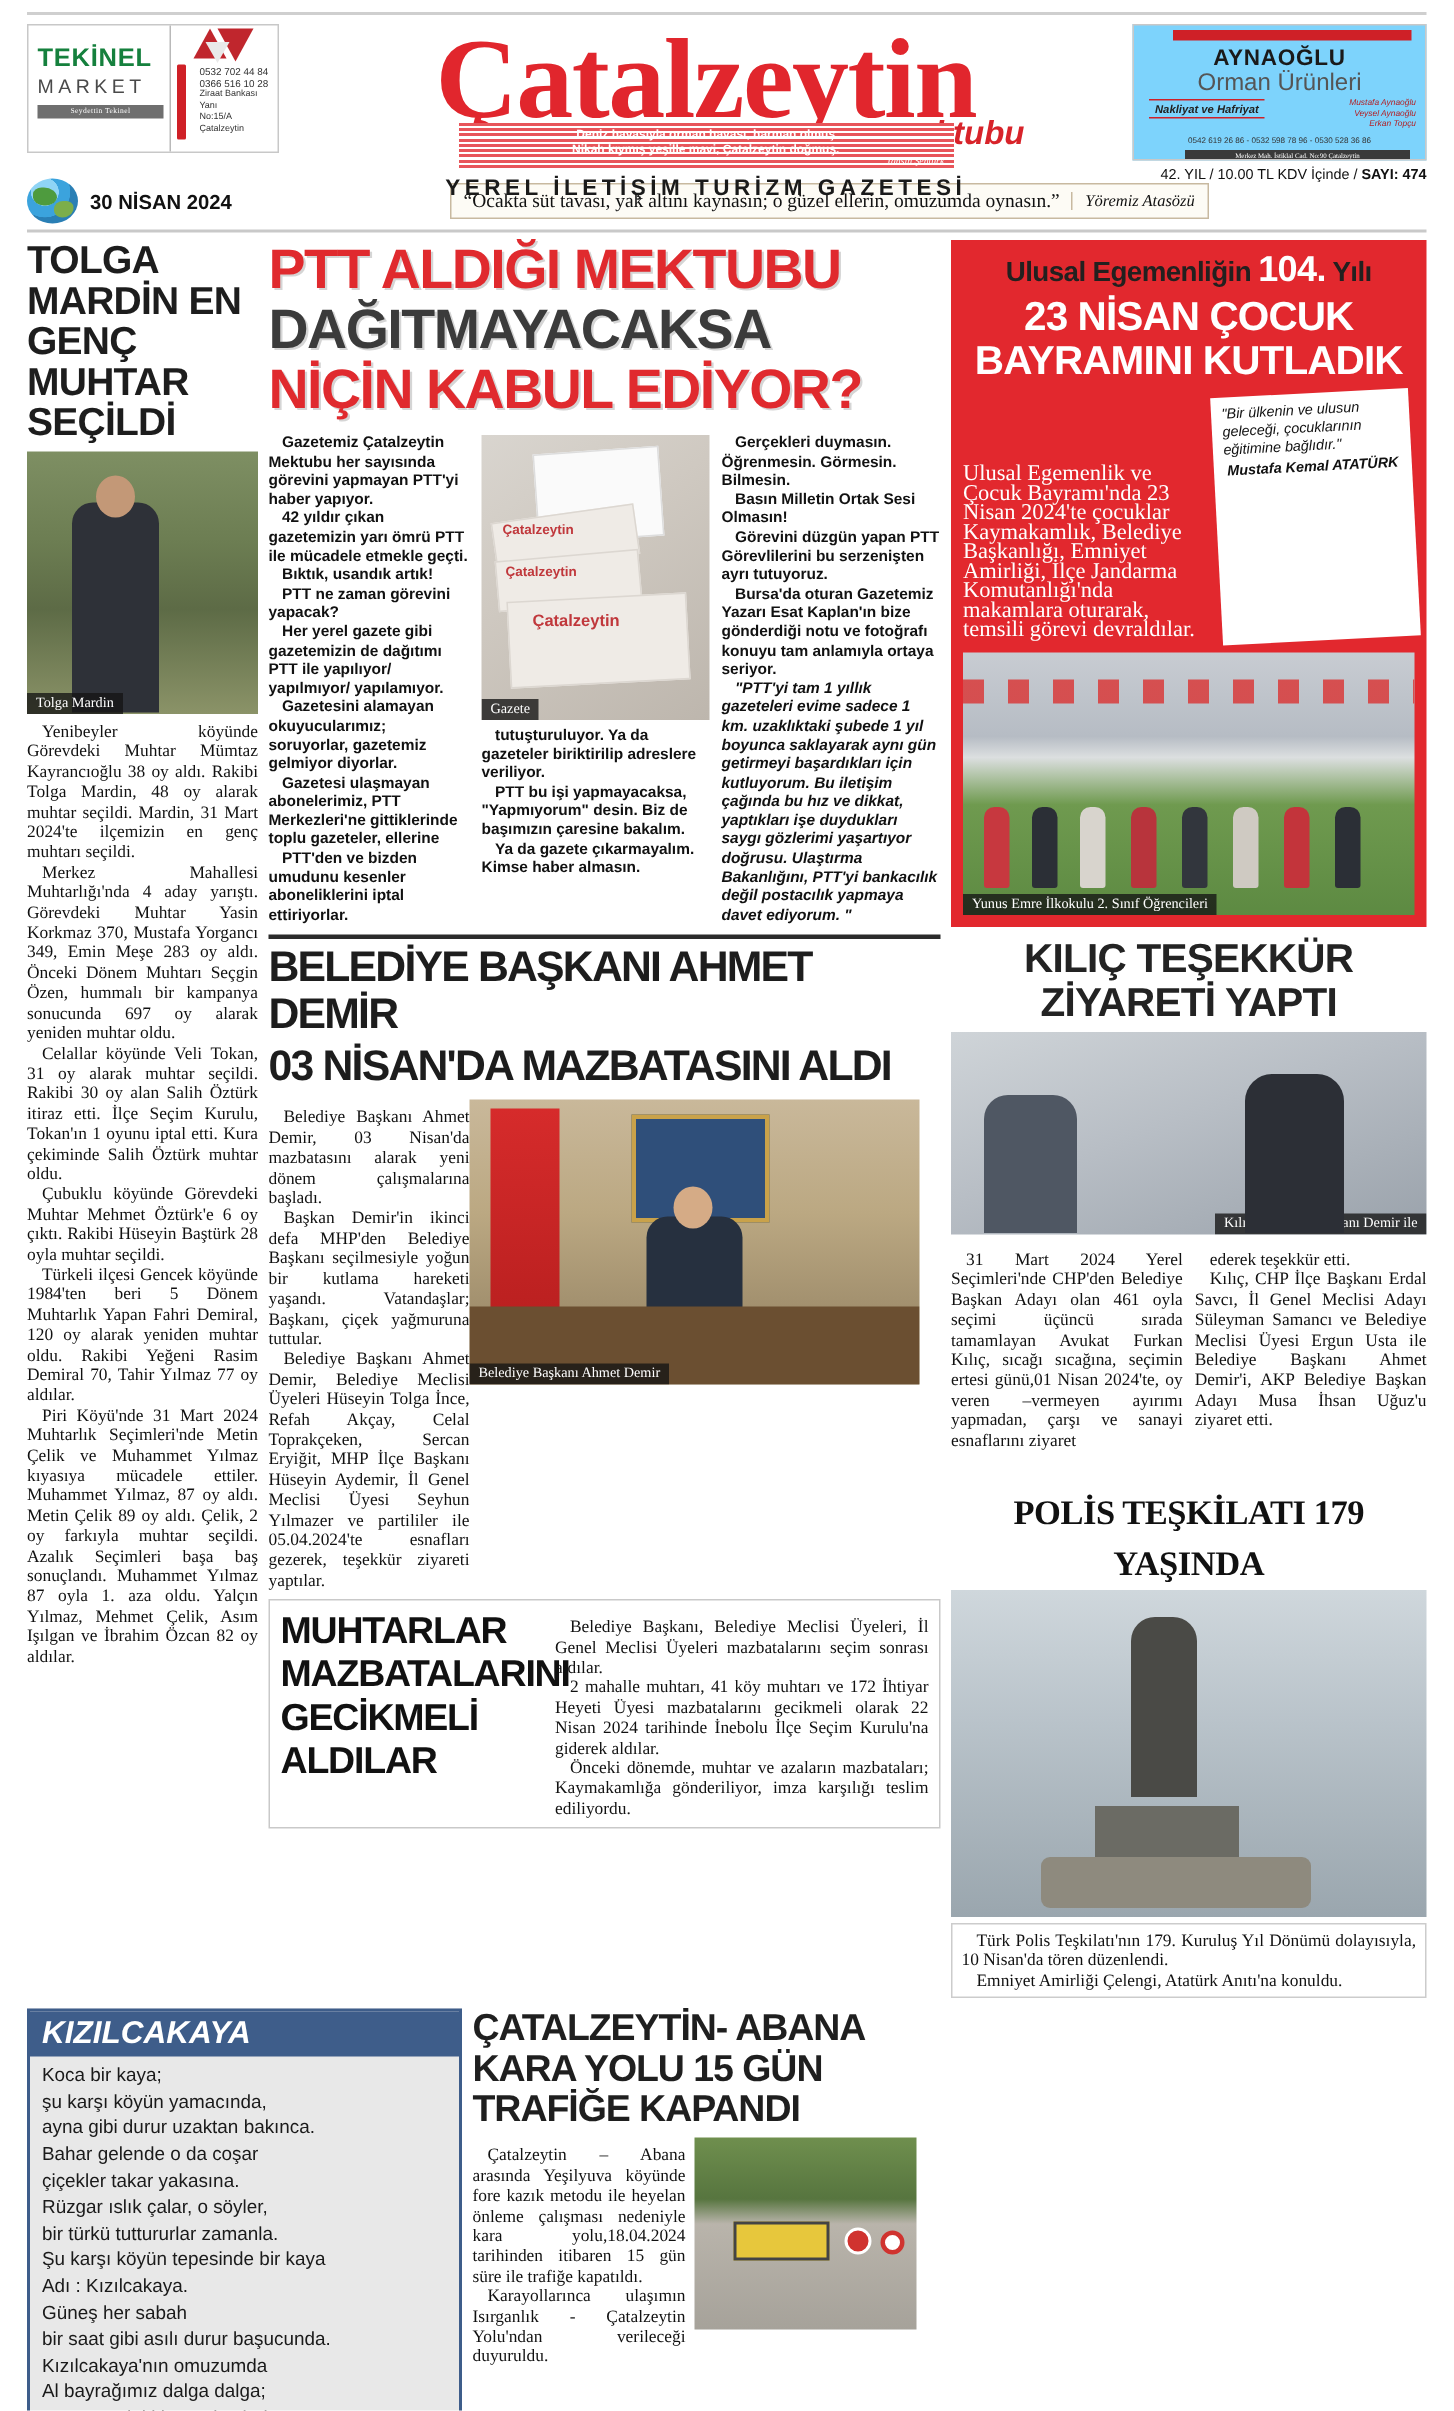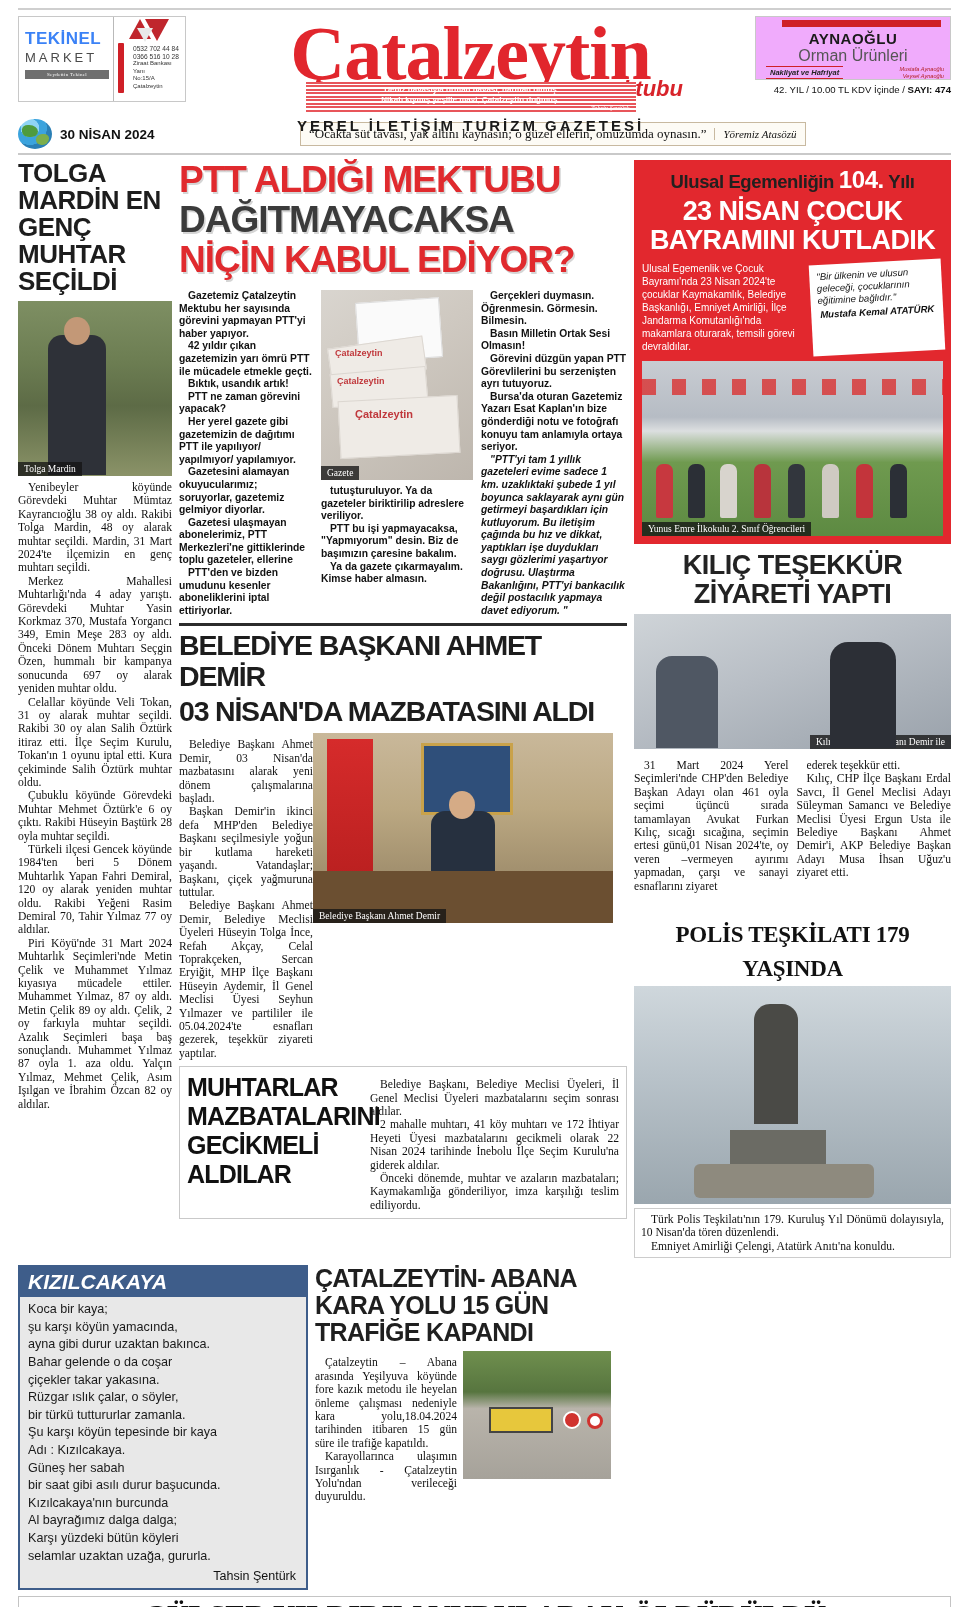--- a/index.html
+++ b/index.html
@@ -9,42 +9,42 @@
     font-family: "Liberation Serif", serif;
     color: #111;
     overflow: hidden;
   }
   .page { width: 969px; height: 1607px; position: relative; padding: 8px 18px 0 18px; }
 
   
   .masthead { display: flex; align-items: flex-start; height: 105px; border-top: 2px solid #cfcfcf; padding-top: 6px; }
   .ad-left { width: 168px; height: 86px; border: 1px solid #c8c8c8; display: flex; background: #fff; }
   .ad-left-inner { width: 95px; border-right: 1px solid #b9b9b9; padding: 12px 4px 0 6px; }
-  .tekinel { color: #3b82f6; font-family: "Liberation Sans", sans-serif; font-weight: bold; font-size: 17px; letter-spacing: .5px; }
+  .tekinel { color: #15803d; font-family: "Liberation Sans", sans-serif; font-weight: bold; font-size: 17px; letter-spacing: .5px; }
   .market { color: #4a4a4a; font-family: "Liberation Sans", sans-serif; font-size: 13px; letter-spacing: 3px; margin-top: 1px; }
   .tek-bar { margin-top: 5px; background: #6f6f6f; color: #fff; font-size: 5px; text-align: center; padding: 2px 0; letter-spacing: .3px; }
   .ad-left-right { flex: 1; position: relative; padding: 2px 3px 0 5px; }
   .tri-logo { position: relative; height: 26px; }
   .tri-logo .t1 { position: absolute; left: 10px; top: 0; width: 0; height: 0; border-left: 11px solid transparent; border-right: 11px solid transparent; border-bottom: 20px solid #c0262d; }
   .tri-logo .t2 { position: absolute; left: 26px; top: 0; width: 0; height: 0; border-left: 12px solid transparent; border-right: 12px solid transparent; border-top: 22px solid #c0262d; }
   .tri-logo .t3 { position: absolute; left: 18px; top: 9px; width: 0; height: 0; border-left: 8px solid transparent; border-right: 8px solid transparent; border-top: 14px solid #e9e9e9; }
   .ad-left-lines { font-size: 6px; line-height: 7.6px; color: #333; padding-left: 14px; font-family: "Liberation Sans", sans-serif; }
   .ad-left-lines .phone { font-size: 6.6px; }
   .redbar-v { position: absolute; left: 4px; top: 26px; width: 6px; height: 50px; background: #cf2027; border-radius: 1px; }
 
   .title-block { flex: 1; text-align: center; position: relative; padding-top: 2px; }
   .paper-title { font-family: "Liberation Serif", serif; color: #e1262d; font-size: 76px; line-height: 70px; font-weight: bold; letter-spacing: -1px; }
   .mektubu { position: absolute; right: 72px; top: 60px; color: #d8232a; font-family: "Liberation Sans", sans-serif; font-style: italic; font-weight: bold; font-size: 22px; }
   .slogan-band { margin: 0 auto; width: 330px; background: repeating-linear-gradient(#e8555a, #e8555a 2px, #fff 2px, #fff 3.5px); padding: 3px 6px 2px 6px; position: relative; top: -6px; }
   .slogan-band .sl { font-family: "Liberation Sans", sans-serif; font-size: 8px; color: #fff; line-height: 9.5px; font-weight: bold; text-align: center; }
   .slogan-band .sl-by { font-size: 6.5px; text-align: right; font-style: italic; color: #fff; }
   .subtitle { font-family: "Liberation Sans", sans-serif; font-weight: bold; font-size: 15px; letter-spacing: 3px; color: #1a1a1a; margin-top: -2px; }
 
   .ad-right { width: 196px; }
-  .ad-right-box { border: 1px solid #c8c8c8; height: 64px; position: relative; background: #f0abfc; overflow: hidden; }
+  .ad-right-box { border: 1px solid #c8c8c8; height: 91px; position: relative; background: #7dd3fc; overflow: hidden; }
   .ar-topbar { height: 7px; background: #cf2027; margin: 3px 9px 0 26px; }
   .ar-name { font-family: "Liberation Sans", sans-serif; font-weight: bold; font-size: 15px; color: #1a1a1a; text-align: center; letter-spacing: .5px; margin-top: 3px; }
   .ar-sub { font-family: "Liberation Sans", sans-serif; font-size: 16px; color: #555; text-align: center; }
   .ar-mid { display: flex; justify-content: space-between; padding: 1px 6px 0 10px; }
   .ar-nak { font-family: "Liberation Sans", sans-serif; font-style: italic; font-weight: bold; font-size: 7.5px; color: #222; border-top: 1px solid #cf2027; border-bottom: 1px solid #cf2027; padding: 1px 4px; height: 13px; }
   .ar-names { font-family: "Liberation Sans", sans-serif; font-style: italic; font-size: 5.6px; color: #b32025; line-height: 7px; text-align: right; }
   .ar-phones { font-family: "Liberation Sans", sans-serif; font-size: 5.4px; color: #333; text-align: center; margin-top: 4px; }
   .ar-addr { background: #3a3a3a; color: #fff; font-size: 4.6px; text-align: center; margin: 3px 10px 0 34px; padding: 1px; }
   .issue-line { font-family: "Liberation Sans", sans-serif; font-size: 9.6px; text-align: right; margin-top: 4px; color: #111; }
   .issue-line b { font-weight: bold; }
@@ -101,21 +101,21 @@
   .ph-gazete .lab { position:absolute; color:#c0383c; font-family:"Liberation Sans",sans-serif; font-weight:bold; font-size:9px; }
   .ptt-c2 .botp { font-family: "Liberation Sans", sans-serif; font-weight: bold; font-size: 10.3px; line-height: 12.6px; margin-top: 5px; }
   .ptt-c2 .botp p { text-indent: 9px; }
 
   
   .red-box { background: #e2282e; padding: 6px 8px 8px 8px; position: relative; }
   .rb-l1 { font-family: "Liberation Sans", sans-serif; font-weight: bold; font-size: 18.5px; color: #23201f; text-align: center; letter-spacing: -.4px; }
   .rb-l1 .w { color: #ffffff; font-size: 24px; }
   .rb-big { font-family: "Liberation Sans", sans-serif; font-weight: bold; color: #fff; font-size: 27px; line-height: 29px; text-align: center; letter-spacing: -.6px; margin-top: 3px; }
   .rb-body { display: flex; margin-top: 7px; }
-  .rb-txt { width: 168px; color: #fff; font-size: 10px; line-height: 13px; font-family: Liberation Sans, sans-serif; }
+  .rb-txt { width: 168px; color: #fff; font-size: 15px; line-height: 13px; font-family: Liberation Serif, serif; margin-top: 48px; }
   .rb-quote { width: 135px; background: #fff; margin-left: 5px; padding: 6px 7px; font-family: "Liberation Sans", sans-serif; font-style: italic; font-size: 9.6px; line-height: 12px; color: #111; transform: rotate(-3deg); }
   .rb-quote .by { font-weight: bold; text-align: center; display: block; margin-top: 2px; }
   .ph-kids { height: 175px; margin-top: 8px; position: relative; overflow: hidden;
     background: linear-gradient(180deg,#c8ccd2 0%,#b6bcc4 32%,#dcdfe0 40%,#6f9a4f 58%,#5d8a42 100%); }
   .ph-kids .kid { position: absolute; bottom: 18px; width: 17px; height: 54px; border-radius: 7px 7px 2px 2px; }
   .ph-kids .flagline { position:absolute; left:0; top:18px; width:100%; height:16px;
     background: repeating-linear-gradient(90deg,#d93a3a 0 14px, transparent 14px 30px); opacity:.85; }
 
   .hd2 { font-family: "Liberation Sans", sans-serif; font-weight: bold; font-size: 27px; line-height: 29px; color: #232323; text-align: center; letter-spacing: -.5px; }
   .ph-kilic { height: 135px; position: relative; margin-top: 5px;
@@ -397,21 +397,21 @@
           <div>şu karşı köyün yamacında,</div>
           <div>ayna gibi durur uzaktan bakınca.</div>
           <div>Bahar gelende o da coşar</div>
           <div>çiçekler takar yakasına.</div>
           <div>Rüzgar ıslık çalar, o söyler,</div>
           <div>bir türkü tuttururlar zamanla.</div>
           <div>Şu karşı köyün tepesinde bir kaya</div>
           <div>Adı : Kızılcakaya.</div>
           <div>Güneş her sabah</div>
           <div>bir saat gibi asılı durur başucunda.</div>
-          <div>Kızılcakaya'nın burcunda</div>
+          <div>Kızılcakaya'nın omuzumda</div>
           <div>Al bayrağımız dalga dalga;</div>
           <div>Karşı yüzdeki bütün köyleri</div>
           <div>selamlar uzaktan uzağa, gururla.</div>
         </div>
       <div class="poem-by">Tahsin Şentürk</div>
     </div>
 
     <div class="mid-bot">
       <div class="hd-kara">ÇATALZEYTİN- ABANA KARA YOLU 15 GÜN TRAFİĞE KAPANDI</div>
       <div class="kara-body">

